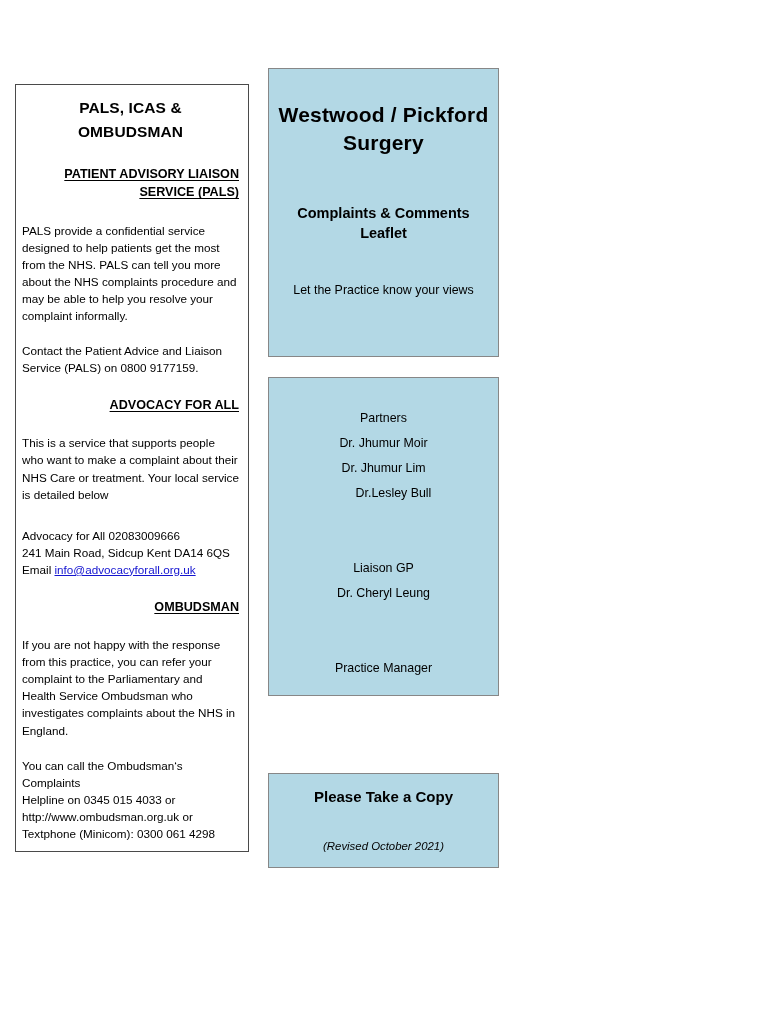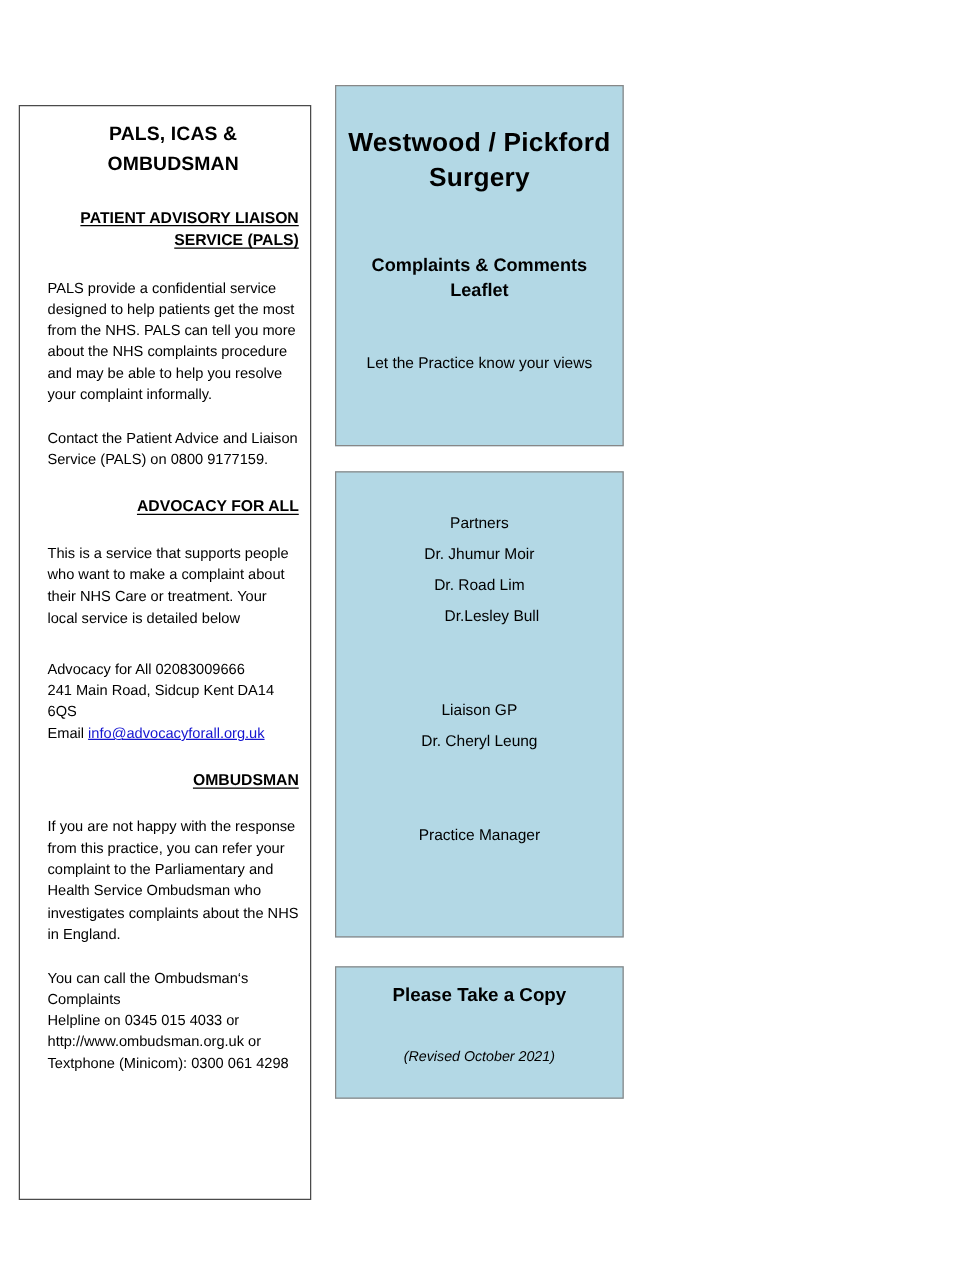--- a/index.html
+++ b/index.html
@@ -25,25 +25,25 @@
     height: 1024px;
     background: #ffffff;
   }
 
   
   .left-panel {
     position: absolute;
     left: 15px;
     top: 84px;
     width: 234px;
-    height: 876px;
+    height: 768px;
     border: 1px solid #4a4a4a;
     box-sizing: border-box;
     background: #ffffff;
-    padding: 10px 9px 8px 22px;
+    padding: 10px 9px 8px 6px;
   }
 
   .lp-title {
     text-align: center;
     font-weight: bold;
     font-size: 15.5px;
     line-height: 1.42;
     letter-spacing: 0.1px;
     margin: 2px 0 0 0;
   }
@@ -84,28 +84,28 @@
     left: 268px;
     top: 68px;
     width: 231px;
     height: 289px;
   }
 
   .box-staff {
     left: 268px;
     top: 377px;
     width: 231px;
-    height: 373px;
+    height: 319px;
   }
 
   .box-copy {
     left: 268px;
     top: 773px;
     width: 231px;
-    height: 106px;
+    height: 95px;
   }
 
   .practice-name {
     text-align: center;
     font-weight: bold;
     font-size: 21px;
     line-height: 1.33;
     margin: 32px 6px 0 6px;
     letter-spacing: 0.2px;
   }
@@ -221,21 +221,21 @@
     <div class="leaflet-title">Complaints &amp; Comments</div>
     <div class="leaflet-title" style="margin-top:0">Leaflet</div>
     <div class="leaflet-sub">Let the Practice know your views</div>
   </div>
 
   <div class="blue-box box-staff">
     <div class="staff-top-gap"></div>
     <ul class="staff-list">
       <li class="staff-line">Partners</li>
       <li class="staff-line">Dr. Jhumur Moir</li>
-      <li class="staff-line">Dr. Road Lim</li>
+      <li class="staff-line">Dr. Jhumur Lim</li>
       <li class="staff-line indent">Dr.Lesley Bull</li>
       <li class="staff-gap"></li>
       <li class="staff-gap"></li>
       <li class="staff-line">Liaison GP</li>
       <li class="staff-line">Dr. Cheryl Leung</li>
       <li class="staff-gap"></li>
       <li class="staff-gap"></li>
       <li class="staff-line">Practice Manager</li>
     </ul>
   </div>

